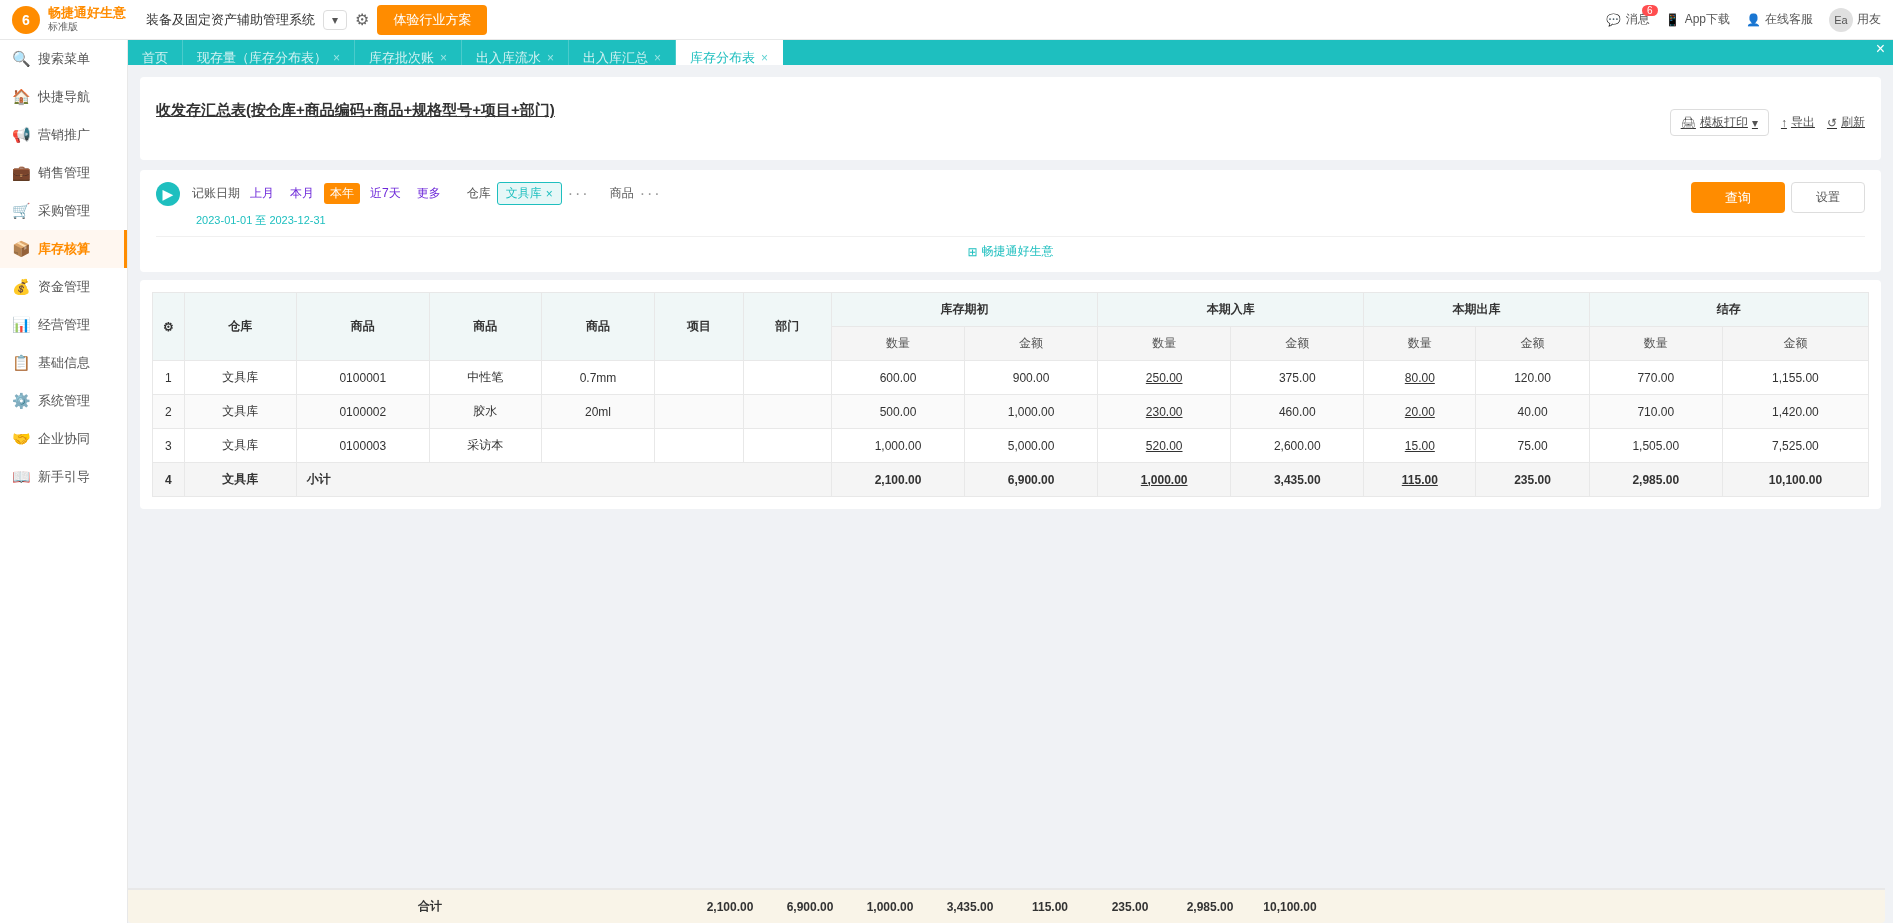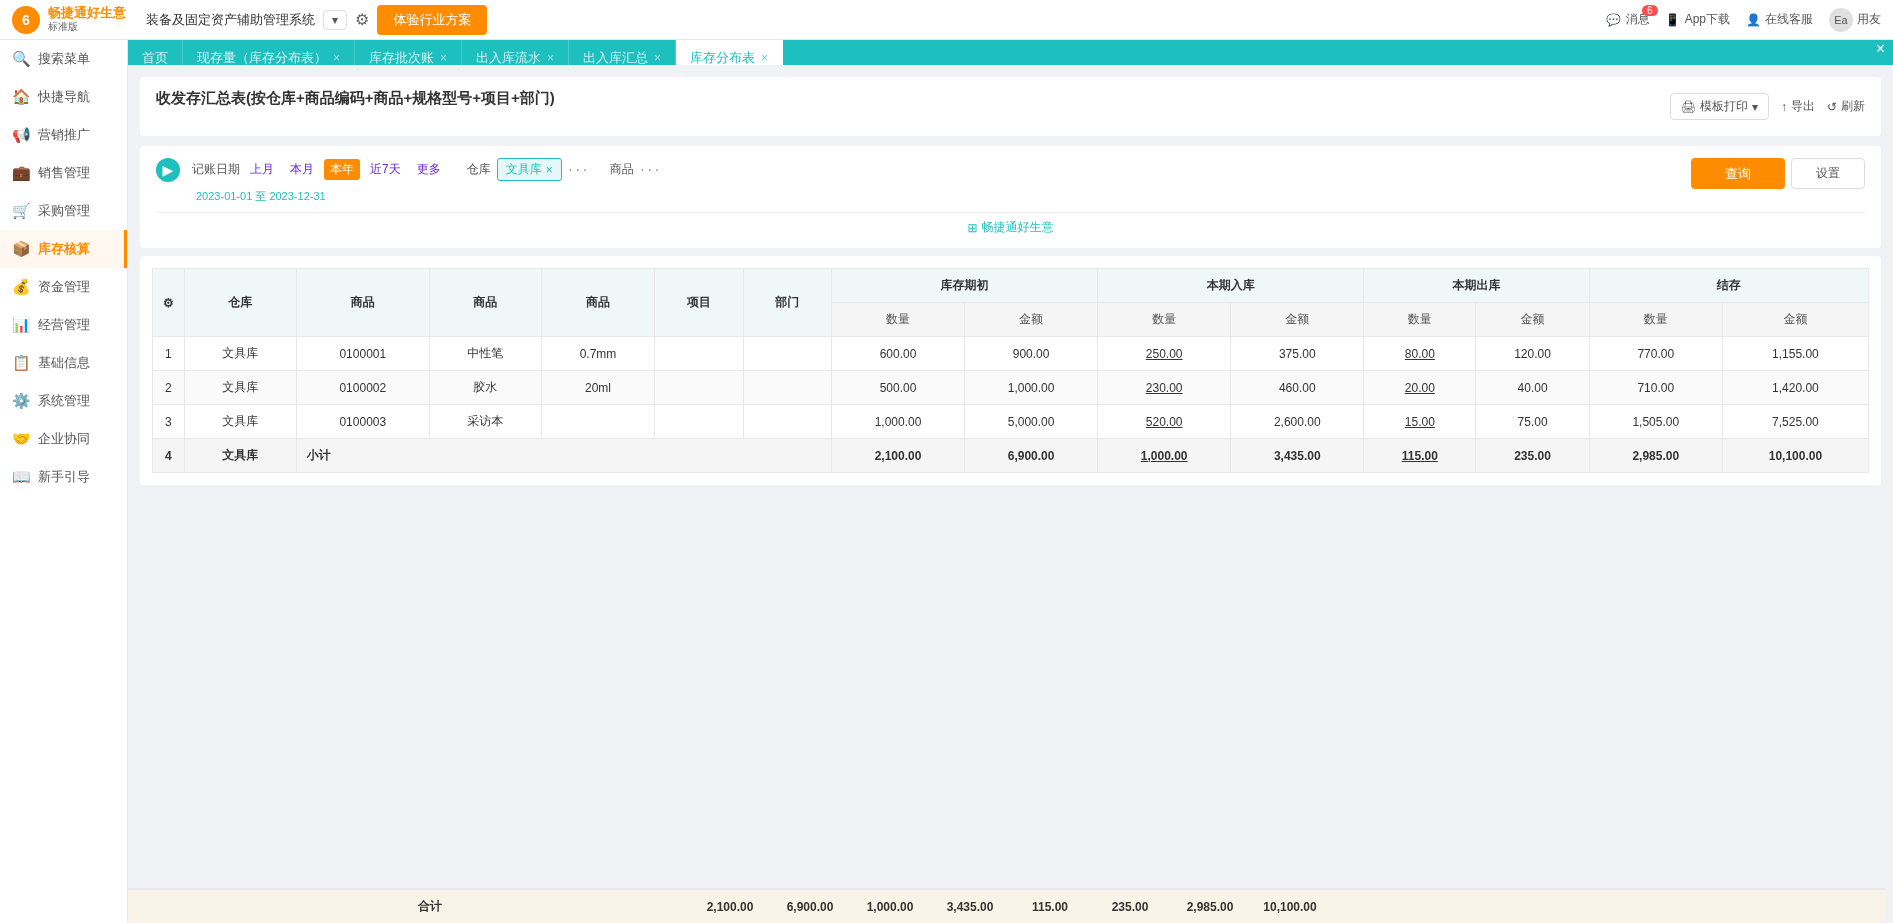--- a/index.html
+++ b/index.html
@@ -184,21 +184,21 @@
         </div>
         <div class="tab-item active">
           <span>库存分布表</span>
           <span class="tab-close">×</span>
         </div>
         <div class="tab-bar-end">×</div>
       </div>
 
       <div class="page-content" style="position: relative;">
 
-        <div style="display:flex; align-items:center; margin-bottom:10px; background:#fff; padding:12px 16px; border-radius:4px;">
+        <div style="display:flex; align-items:flex-end; margin-bottom:10px; background:#fff; padding:24px 16px; border-radius:4px;text-decoration:underline;">
           <span class="page-title" style="font-size:15px; font-weight:bold; flex:1;">收发存汇总表(按仓库+商品编码+商品+规格型号+项目+部门)</span>
           <div style="display:flex; align-items:center; gap:12px;">
             <button class="print-btn">
               <span>🖨</span>
               <span>模板打印</span>
               <span>▾</span>
             </button>
             <button class="export-btn" style="border:none;background:none;cursor:pointer;display:flex;align-items:center;gap:4px;font-size:12px;color:#555;">
               <span>↑</span>
               <span>导出</span>

